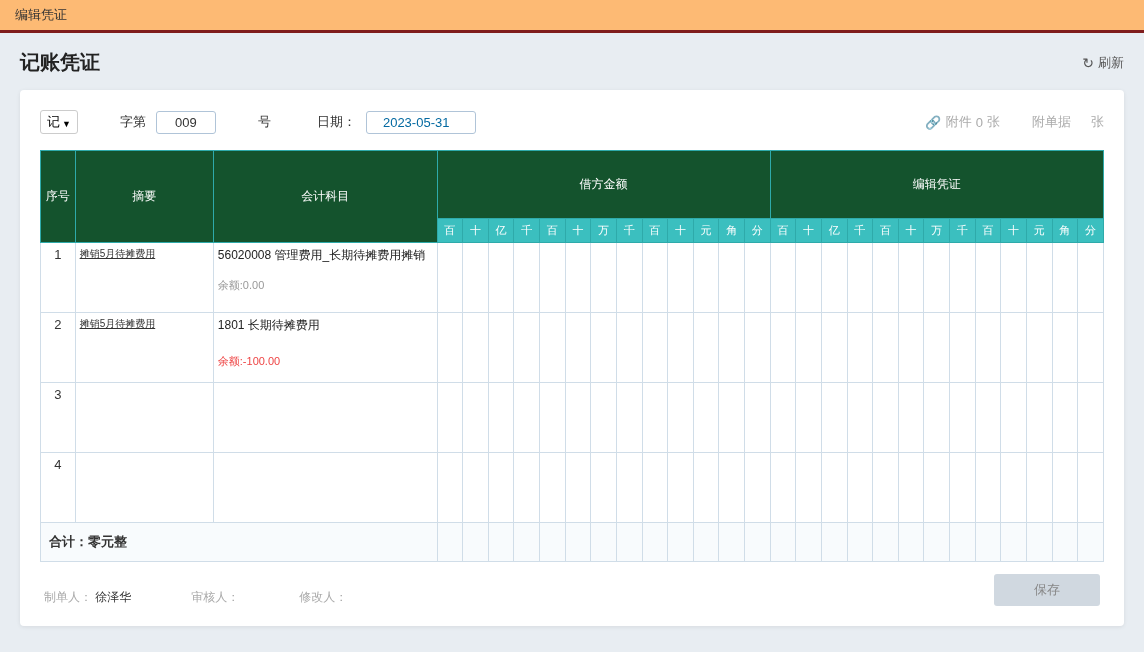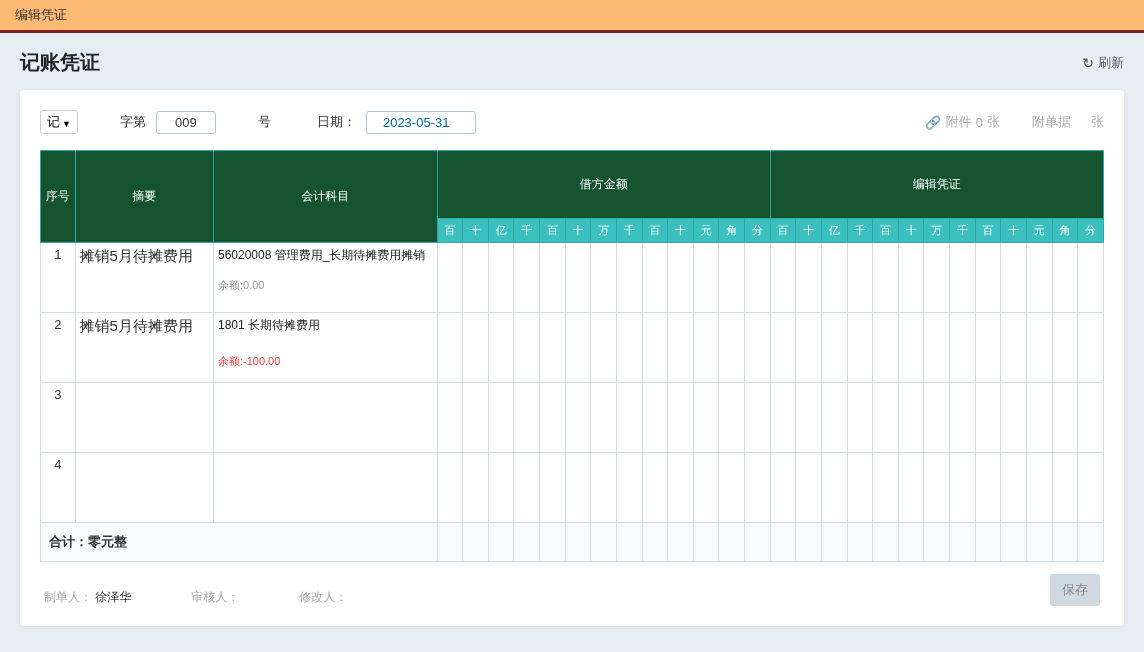--- a/index.html
+++ b/index.html
@@ -142,24 +142,25 @@
     .voucher-table td.center {
       text-align: center;
       vertical-align: middle;
     }
     .row-num {
       text-align: center;
       vertical-align: middle;
       font-size: 13px;
     }
     .cell-summary {
-      font-size: 15px;
+      font-size: 10px;
       color: #333;
       vertical-align: top;
       padding-top: 6px;
+      text-decoration: underline;
     }
     .cell-account {
       vertical-align: top;
       padding-top: 6px;
     }
     .account-code {
       font-size: 12px;
       color: #222;
     }
     .account-balance {
@@ -197,21 +198,21 @@
     }
     .footer-item span.value {
       color: #333;
     }
     .save-btn {
       margin-left: auto;
       background: #d0d8e0;
       color: #888;
       border: none;
       border-radius: 3px;
-      padding: 7px 12px;
+      padding: 7px 40px;
       font-size: 13px;
       cursor: not-allowed;
     }
     .chevron-down::after {
       content: ' ▼';
       font-size: 9px;
     }
     .refresh-icon {
       font-size: 14px;
     }

